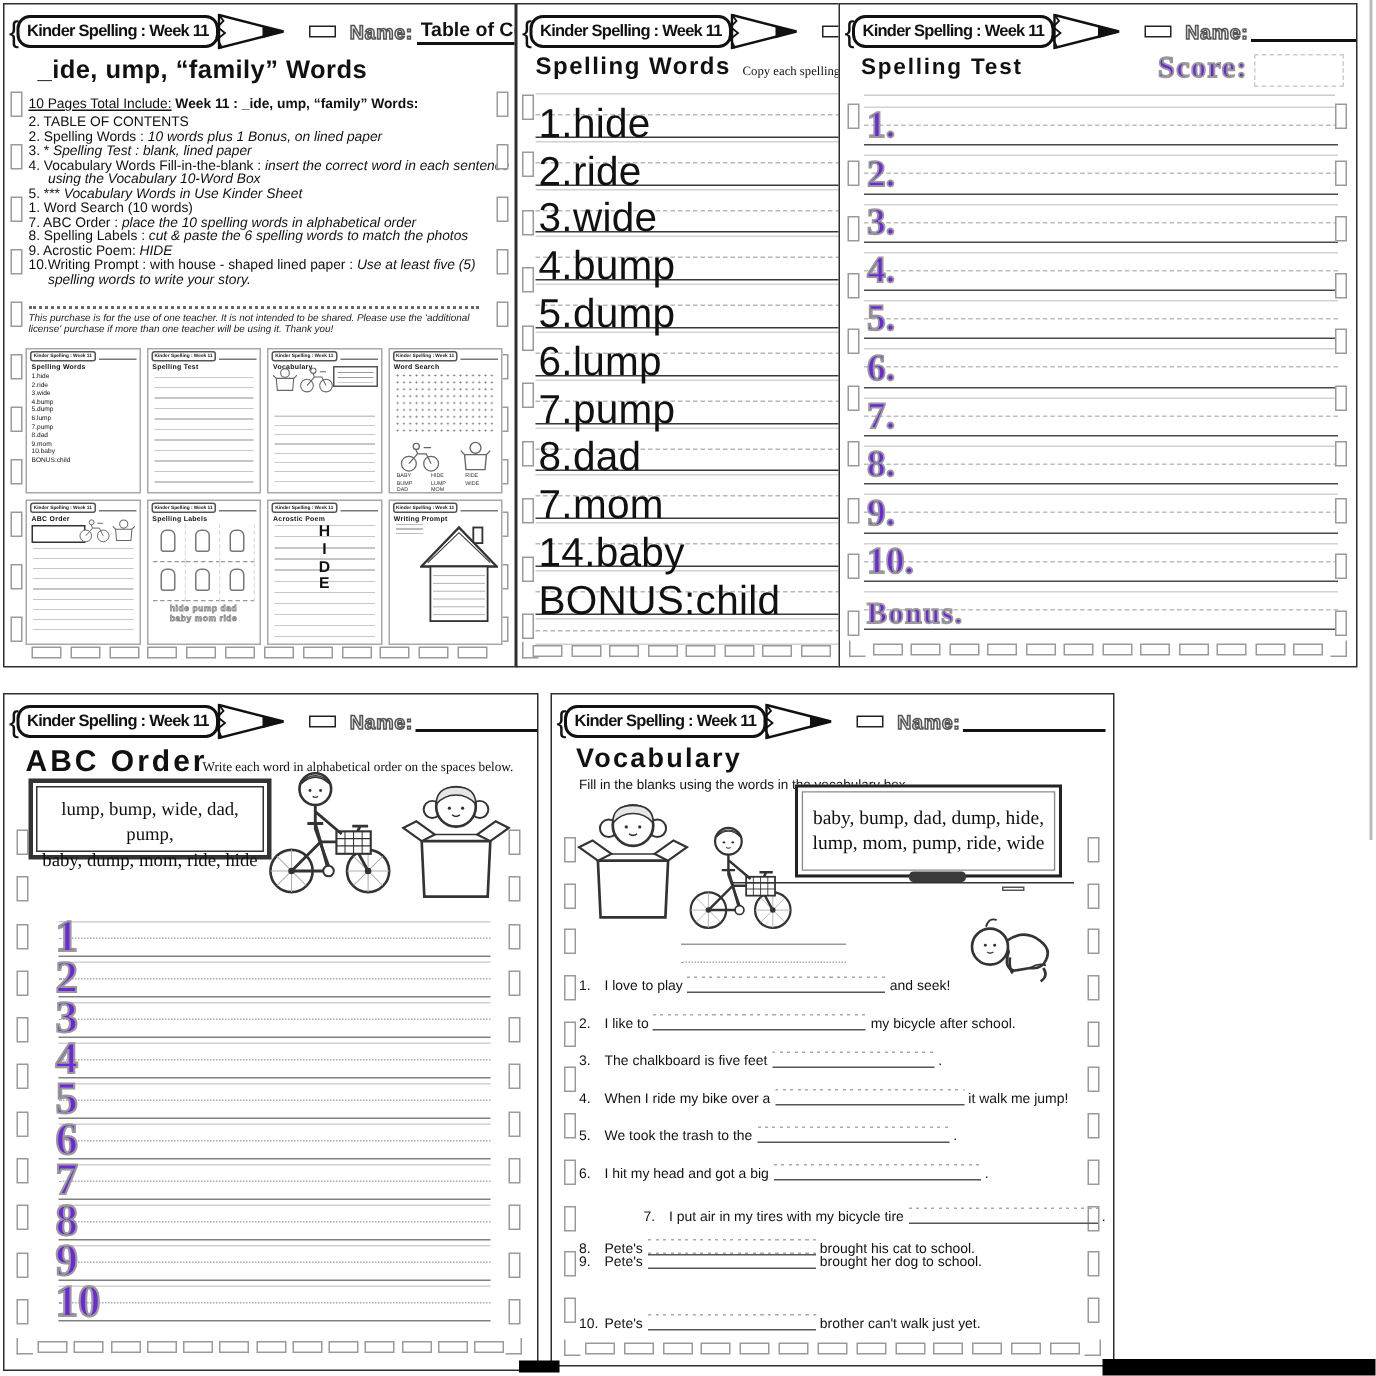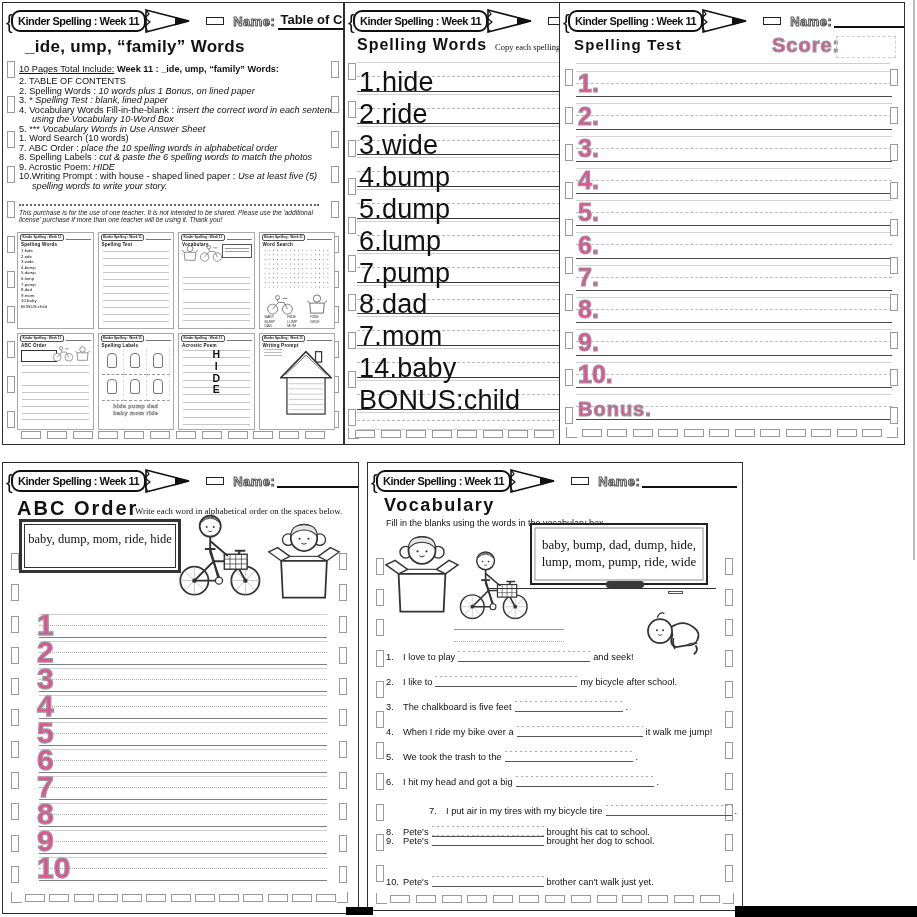--- a/index.html
+++ b/index.html
@@ -16,21 +16,21 @@
 
 .banner { position:absolute; top:5px; left:8px; height:26px; display:flex; align-items:center; white-space:nowrap; }
 .pencil-body { border:2px solid #111; border-radius:9px; padding:3px 5px; font-size:11px; letter-spacing:-0.5px; font-weight:700; background:#fff; position:relative; line-height:1.1; z-index:2; }
 .pencil-body::before { content:"{"; position:absolute; left:-7px; top:-1px; font-size:20px; font-weight:400; color:#111; }
 .pencil-tip { margin-left:-3px; }
 .dash { width:18px; height:8px; border:1.6px solid #222; margin-left:9px; background:#fff; }
 .name-label { margin-left:9px; font-size:13px; font-weight:700; color:#eee; -webkit-text-stroke:1px #555; letter-spacing:0.5px; }
 .name-line { height:14px; border-bottom:2px solid #111; margin-left:2px; }
 .name-value { font-size:13px; font-weight:700; border-bottom:2px solid #111; margin-left:3px; padding:0 4px 1px 2px; }
 
-.hollow { color:#ec4899; -webkit-text-stroke:1.2px #999; font-weight:700; }
+.hollow { color:#6d28d9; -webkit-text-stroke:1.2px #999; font-weight:700;font-family:Liberation Serif, serif; }
 
 
 .vticks { position:absolute; display:flex; flex-direction:column; justify-content:space-between; width:9px; z-index:1; }
 .vticks i { display:block; width:8px; height:17px; border:1.2px solid #9a9a9a; background:#fff; }
 .hticks { position:absolute; display:flex; justify-content:space-between; height:9px; z-index:1; }
 .hticks i { display:block; width:20px; height:8px; border:1.2px solid #9a9a9a; background:#fff; }
 .cnr { position:absolute; width:11px; height:11px; }
 .cnr.bl { border-left:1.3px solid #9a9a9a; border-bottom:1.3px solid #9a9a9a; }
 .cnr.br { border-right:1.3px solid #9a9a9a; border-bottom:1.3px solid #9a9a9a; }
 
@@ -143,21 +143,21 @@
     <span class="name-label">Name:</span>
     <span class="name-value">Table of Contents</span>
   </div>
   <div class="toc-title">_ide, ump, “family” Words</div>
   <div class="toc-intro"><span class="ul">10 Pages Total Include:</span><b> Week 11 : _ide, ump, “family” Words:</b></div>
   <div class="toc-list">
     <div class="toc-item"><span>2. TABLE OF CONTENTS</span><i></i></div>
     <div class="toc-item"><span>2. Spelling Words : </span><i>10 words plus 1 Bonus, on lined paper</i></div>
     <div class="toc-item"><span>3. * </span><i>Spelling Test : blank, lined paper</i></div>
     <div class="toc-item"><span>4. Vocabulary Words Fill-in-the-blank : </span><i>insert the correct word in each sentence using the Vocabulary 10-Word Box</i></div>
-    <div class="toc-item"><span>5. *** </span><i>Vocabulary Words in Use Answer Sheet</i></div>
+    <div class="toc-item"><span>5. *** </span><i>Vocabulary Words in Use Kinder Sheet</i></div>
     <div class="toc-item"><span>1. Word Search (10 words)</span><i></i></div>
     <div class="toc-item"><span>7. ABC Order : </span><i>place the 10 spelling words in alphabetical order</i></div>
     <div class="toc-item"><span>8. Spelling Labels : </span><i>cut &amp; paste the 6 spelling words to match the photos</i></div>
     <div class="toc-item"><span>9. Acrostic Poem: </span><i>HIDE</i></div>
     <div class="toc-item"><span>10.Writing Prompt : with house - shaped lined paper : </span><i>Use at least five (5) spelling words to write your story.</i></div>
   </div>
   <div class="toc-div"></div>
   <div class="toc-license">This purchase is for the use of one teacher. It is not intended to be shared. Please use the 'additional license' purchase if more than one teacher will be using it. Thank you!</div>
 
   <div class="thumbs">
@@ -531,20 +531,21 @@
         <polygon points="32,8 46,12 32,16.5" fill="#111"></polygon>
       </svg>
     <span class="dash"></span>
     <span class="name-label">Name:</span>
     <span class="name-line" style="width:100px;"></span>
   </div>
   <div class="abc-title">ABC Order</div>
   <div class="abc-instr">Write each word in alphabetical order on the spaces below.</div>
   <div class="abc-box">
     <div class="abc-box-inner">
+      <div>lump, bump, wide, dad, pump,</div>
       <div>baby, dump, mom, ride, hide</div>
     </div>
   </div>
   <svg class="clip" style="left:172px; top:42px;" width="88" height="102" viewBox="0 0 100 100">
     <circle cx="22" cy="78" r="16" fill="#fff" stroke="#333" stroke-width="2"></circle>
     <circle cx="80" cy="78" r="16" fill="#fff" stroke="#333" stroke-width="2"></circle>
     <path d="M22 62v32M6 78h32M11 67l22 22M33 67l-22 22" stroke="#b0b0b0" stroke-width="0.8"></path>
     <path d="M80 62v32M64 78h32M69 67l22 22M91 67l-22 22" stroke="#b0b0b0" stroke-width="0.8"></path>
     <circle cx="22" cy="78" r="2.5" fill="#333"></circle>
       <circle cx="80" cy="78" r="2.5" fill="#333"></circle>

